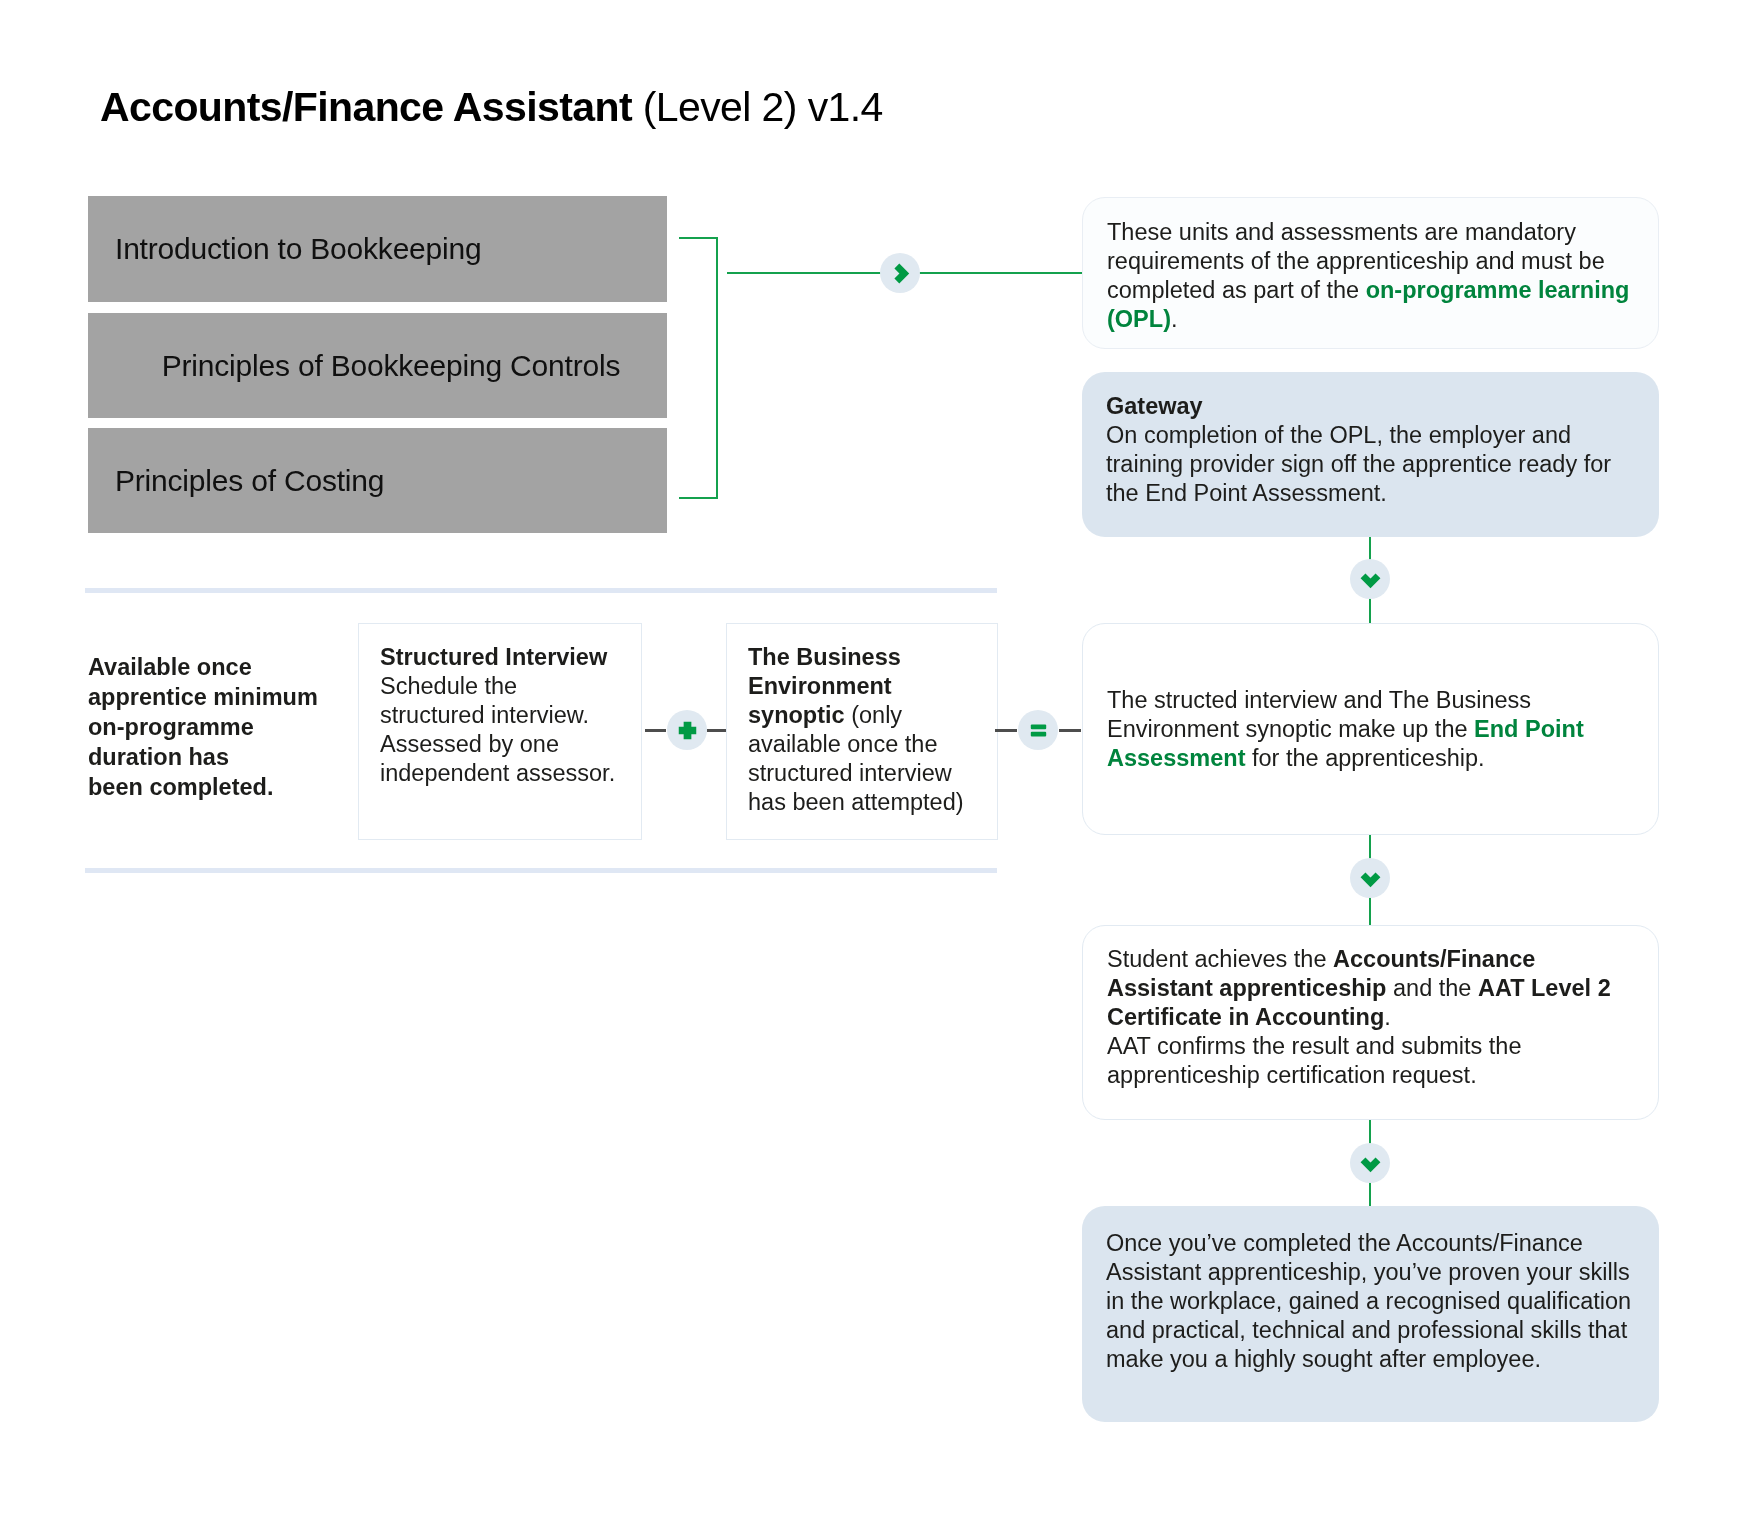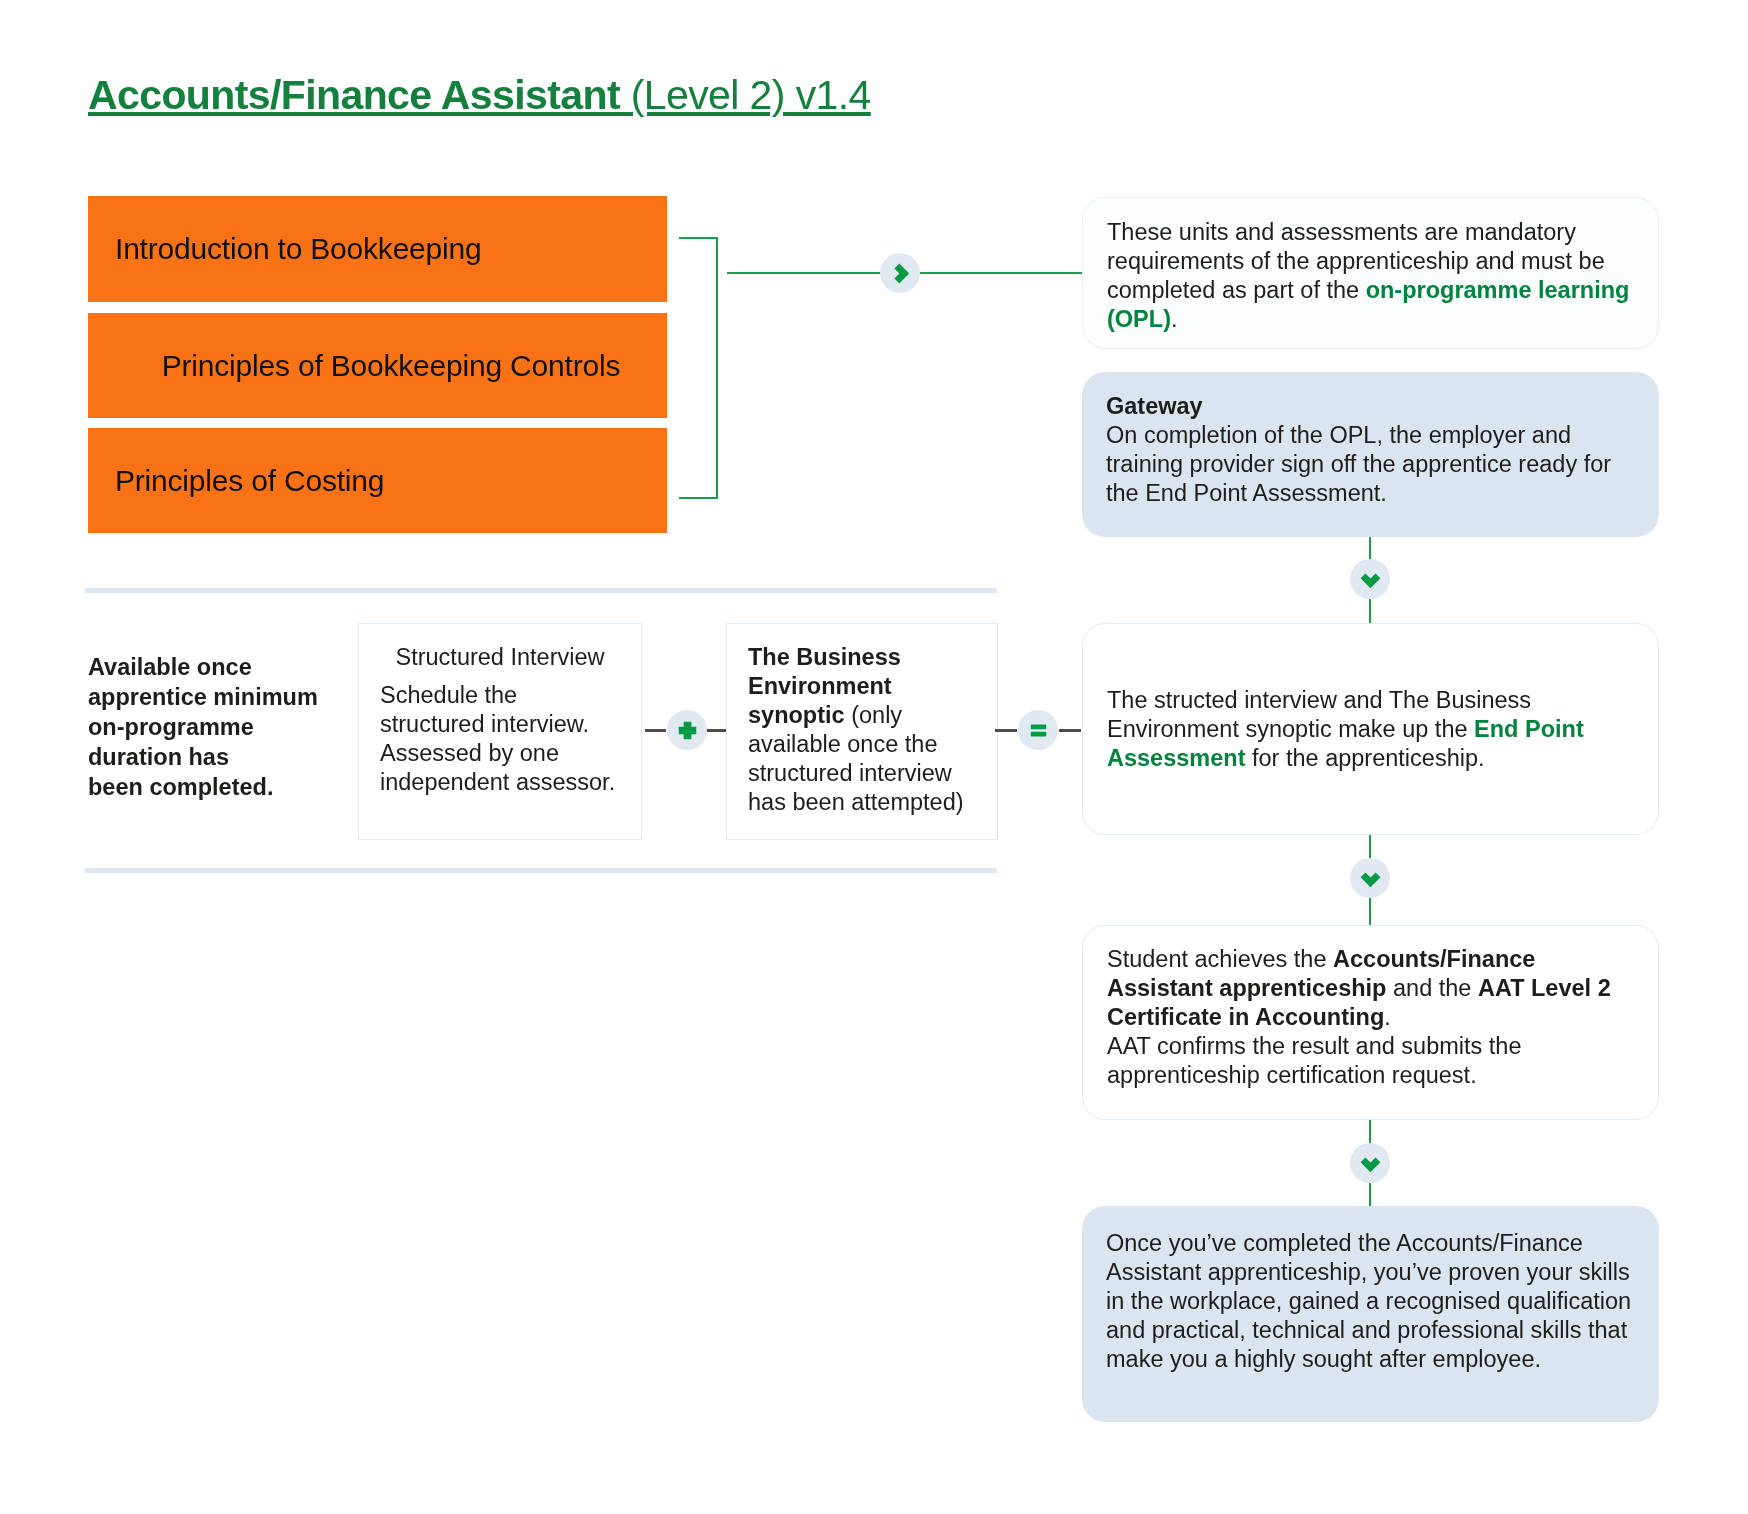--- a/index.html
+++ b/index.html
@@ -2,25 +2,25 @@
 <html><head>
 <meta charset="utf-8">
 <style>
   html,body{margin:0;padding:0;background:#ffffff;}
   body{font-family:"Liberation Sans", sans-serif; color:#1d1d1b;}
   .canvas{position:relative;width:1748px;height:1514px;background:#ffffff;overflow:hidden;}
 
   .abs{position:absolute;}
 
   
-  .title{left:88px;top:72px;font-size:41px;letter-spacing:-0.6px;font-weight:normal;margin:0;color:#15803d;text-decoration:underline;}
+  .title{left:88px;top:72px;font-size:41px;letter-spacing:-0.6px;font-weight:normal;margin:12px;color:#000000;}
   .title .t-bold{font-weight:bold;}
 
   
-  .unit-box{left:88px;width:579px;background:#f97316;color:#101010;display:flex;align-items:center;
+  .unit-box{left:88px;width:579px;background:#a3a3a3;color:#101010;display:flex;align-items:center;
             font-size:30px;letter-spacing:-0.2px;padding-left:27px;box-sizing:border-box;}
   .unit-1{top:196px;height:106px;}
   .unit-2{top:313px;height:105px;justify-content:center;}
   .unit-3{top:428px;height:105px;}
 
   
   .gline{background:#14a14d;}
   .bracket-arm-top{left:679px;top:237px;width:39px;height:2px;}
   .bracket-stem{left:716px;top:237px;width:2px;height:262px;}
   .bracket-arm-bottom{left:679px;top:497px;width:39px;height:2px;}
@@ -57,21 +57,21 @@
 
   
   .divider{left:85px;width:912px;height:5px;background:#dfe7f4;}
   .div-top{top:588px;}
   .div-bottom{top:868px;}
   .avail-note{left:88px;top:652px;width:256px;font-weight:bold;font-size:23.5px;line-height:30px;white-space:pre-line;}
   .mid-box{top:623px;height:217px;background:#ffffff;border:1px solid #e2eaf2;box-sizing:border-box;
            font-size:23.5px;line-height:29px;padding:19px 21px;}
   .si-box{left:358px;width:284px;}
   .be-box{left:726px;width:272px;}
-  .mid-heading{font-weight:normal;margin-bottom:9px;text-align:center;}
+  .mid-heading{font-weight:bold;}
 
   .bold{font-weight:bold;}
   .green-bold{font-weight:bold;color:#00843D;}
 </style>
 </head>
 <body>
 
 <div class="canvas">
 
   <h1 class="abs title"><span class="t-bold">Accounts/Finance Assistant</span><span> (Level 2) v1.4</span></h1>

